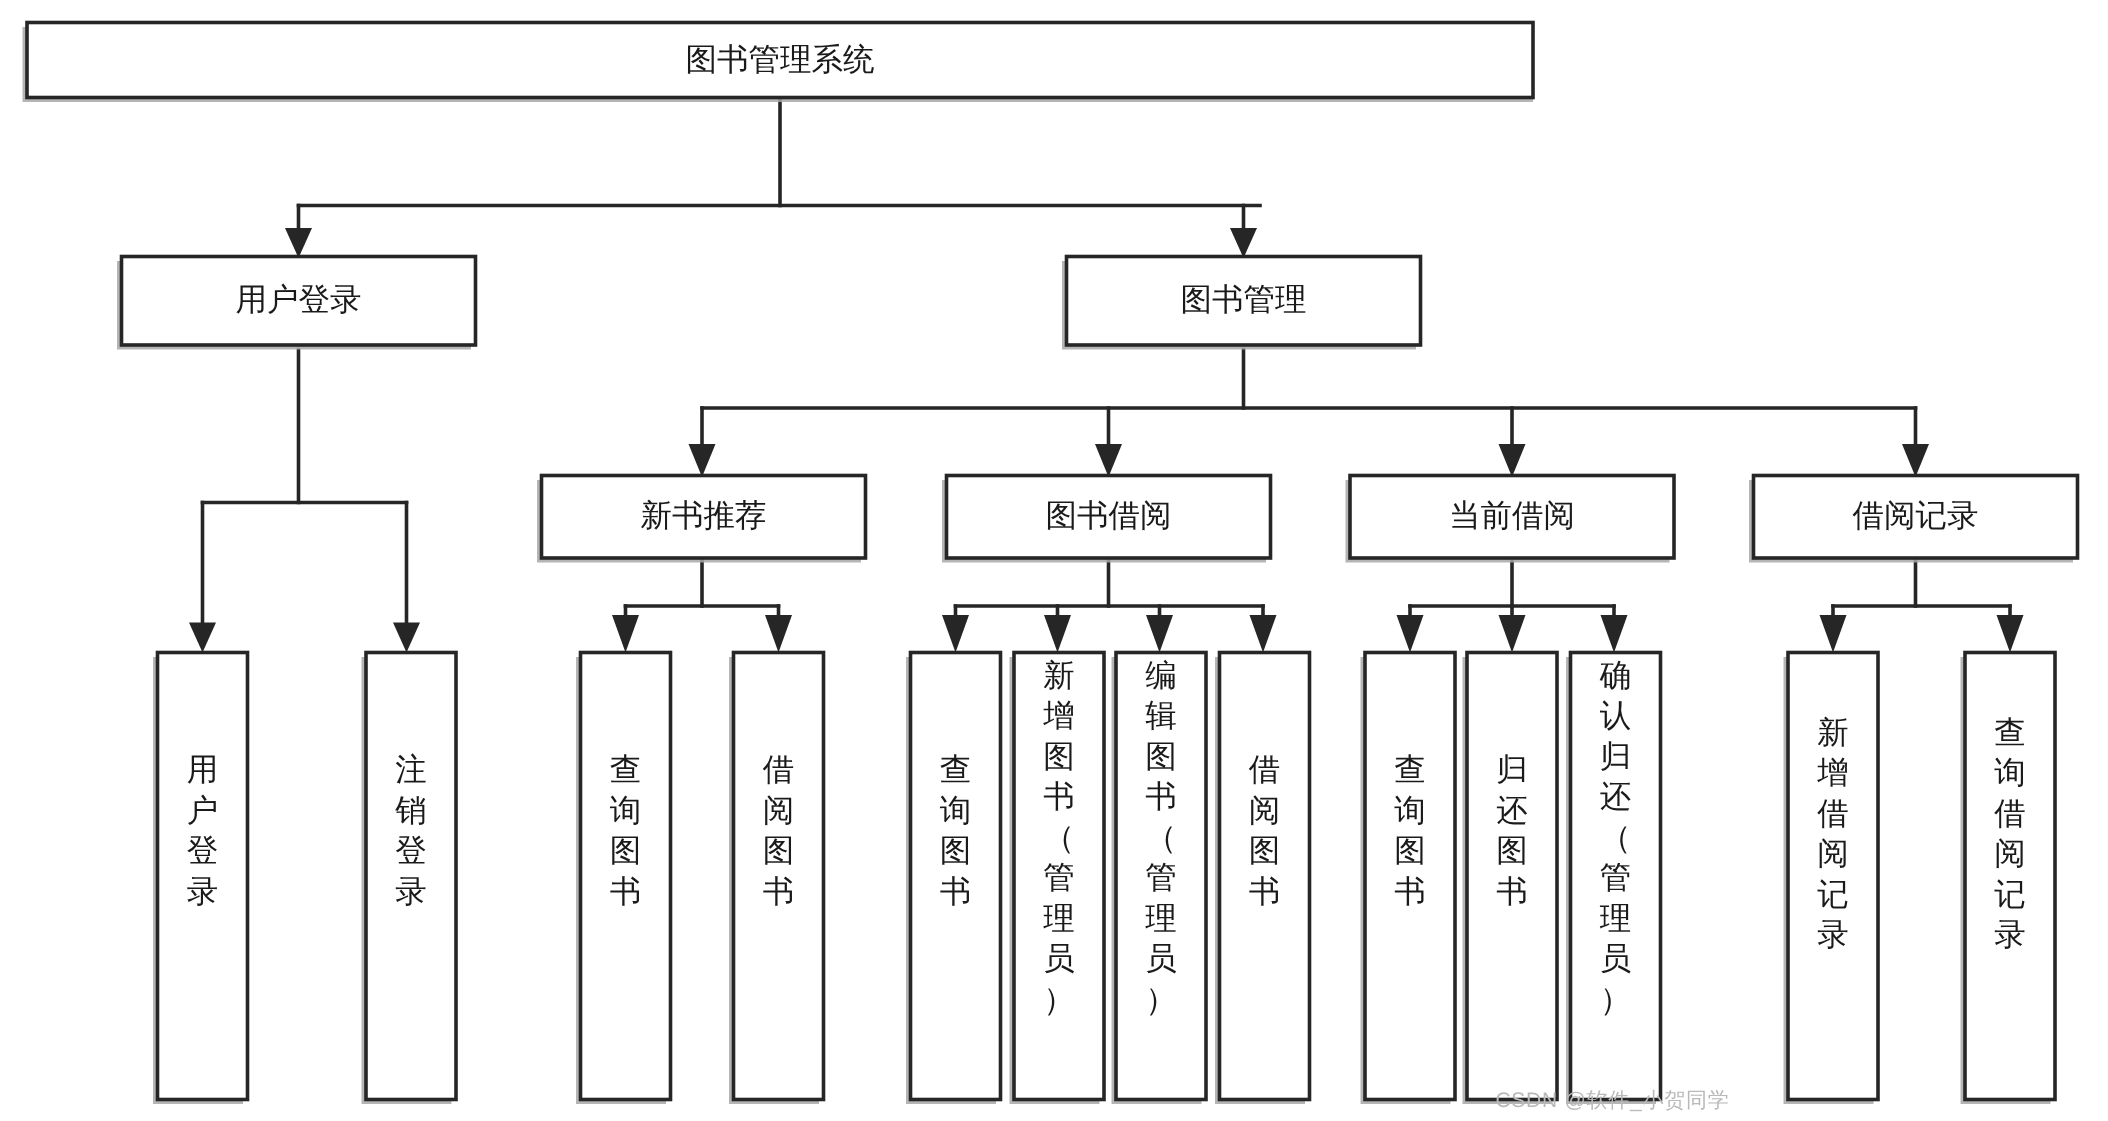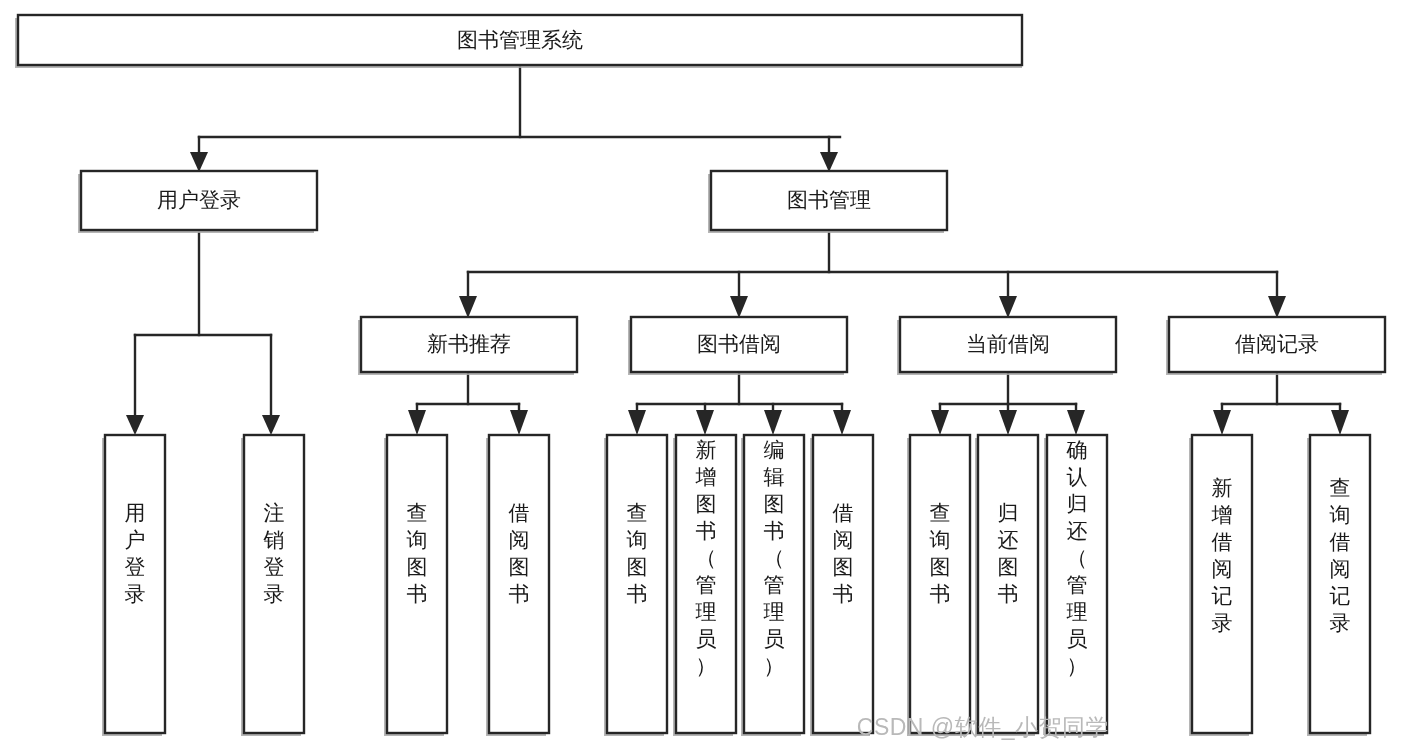--- a/index.html
+++ b/index.html
@@ -12,20 +12,21 @@
     height: 747px;
     font-family: "Liberation Sans", "DejaVu Sans", sans-serif;
     overflow: hidden;
     position: relative;
   }
   #diagram-root {
     position: relative;
     width: 1117px;
     height: 747px;
     background: #ffffff;
+    padding-left: 44px;
   }
   svg#chart-svg {
     position: absolute;
     left: 0;
     top: 0;
     width: 1405px;
     height: 747px;
     display: block;
   }
   .node-box {
@@ -57,21 +58,21 @@
     font-family: "Liberation Sans", "DejaVu Sans", sans-serif;
     font-size: 21px;
     fill: #1a1a1a;
     text-anchor: middle;
   }
   .watermark {
     position: absolute;
     right: 8px;
     bottom: 4px;
     font-family: "Liberation Sans", "DejaVu Sans", sans-serif;
-    font-size: 23px;
+    font-size: 14px;
     color: #b9b9b9;
     letter-spacing: 0.5px;
     white-space: nowrap;
     user-select: none;
   }
 </style>
 </head>
 <body>
 
 <div id="diagram-root">

